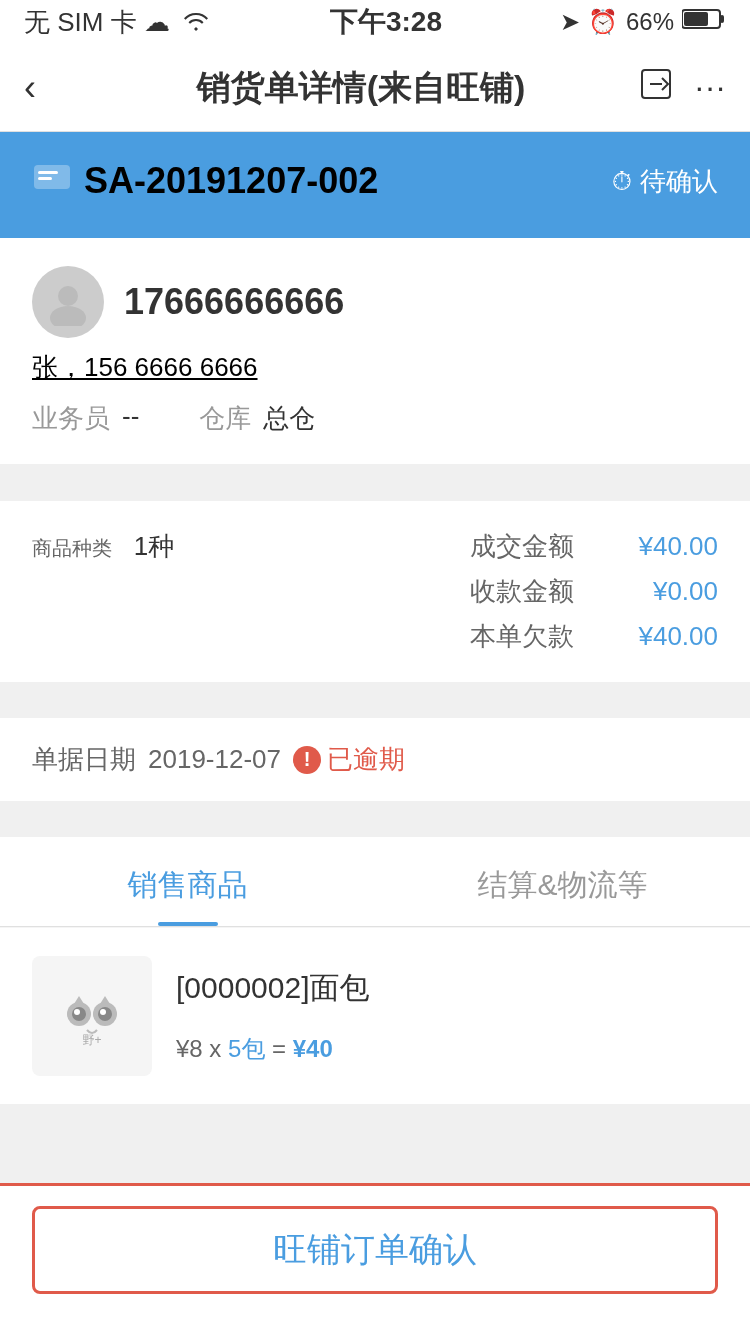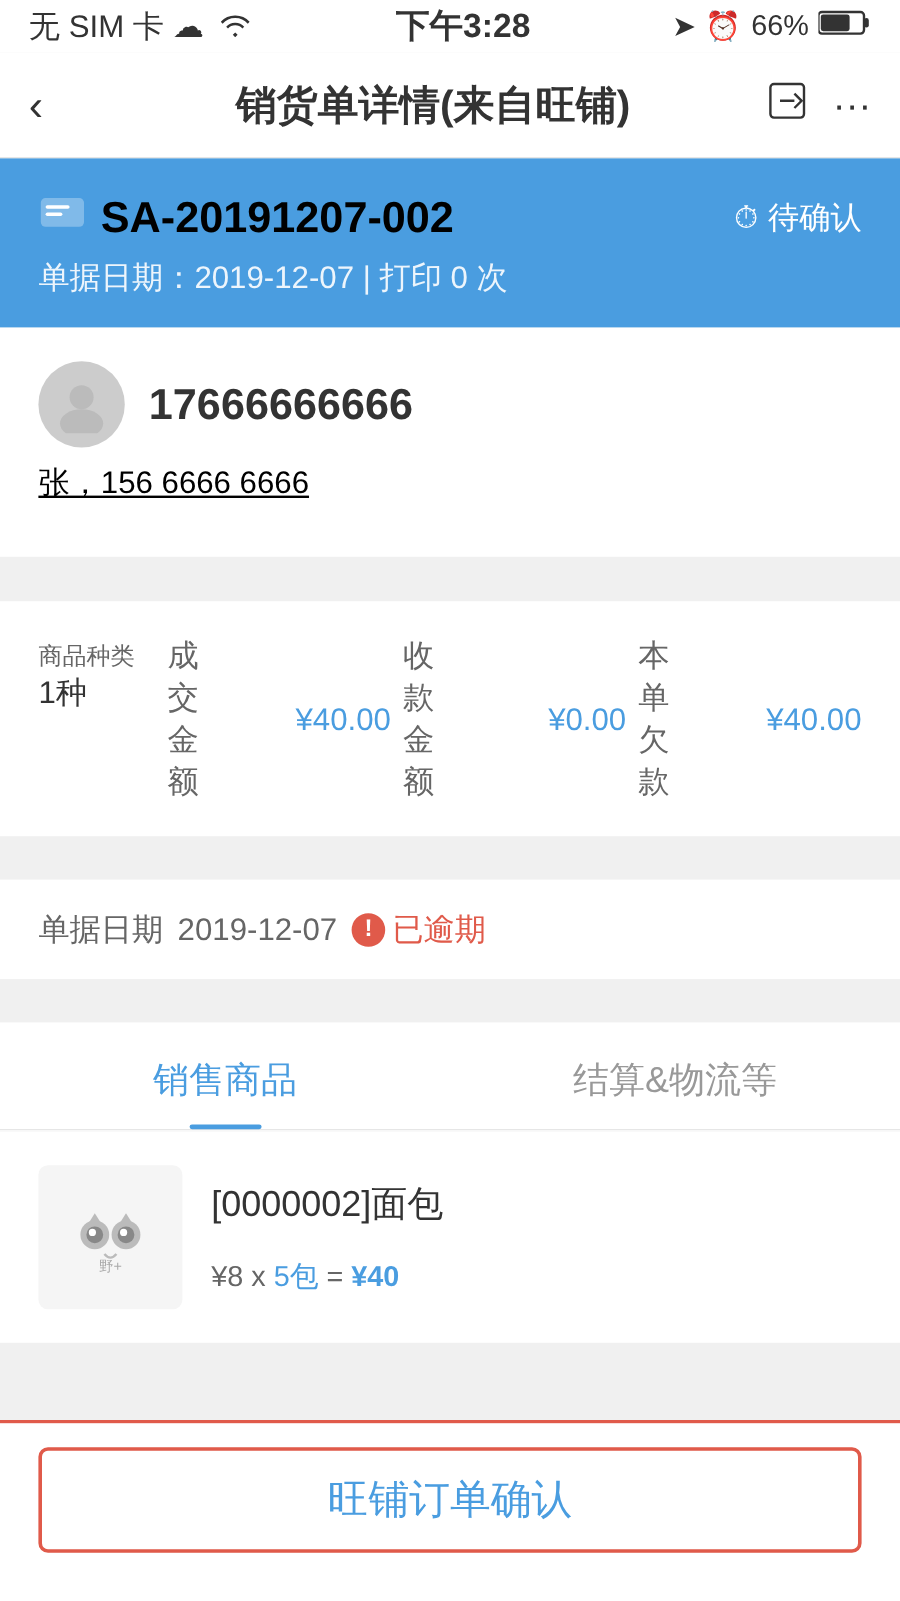--- a/index.html
+++ b/index.html
@@ -297,21 +297,21 @@
       background: #f0f0f0;
     }
 
     .amounts-grid {
       display: flex;
       justify-content: space-between;
       align-items: flex-start;
     }
     .amounts-right-col {
       display: flex;
-      flex-direction: row;
+      flex-direction: column;
       gap: 10px;
       align-items: center;
     }
   </style>
 </head>
 <body>
 
 <div class="status-bar">
   <div class="status-left">
     <span>无 SIM 卡 ☁</span>
@@ -362,34 +362,43 @@
           <rect x="6" y="16" width="14" height="3" rx="1.5" fill="white"></rect>
         </svg>
       </span>
       <span>SA-20191207-002</span>
     </div>
     <div class="order-status">
       <span>⏱</span>
       <span>待确认</span>
     </div>
   </div>
-  <div class="order-date">单据日期：2019-12-07 | 打印 0 次</div>
 </div>
 
 <div class="section customer-section">
   <div class="customer-row">
     <div class="avatar">
       <svg width="48" height="48" viewBox="0 0 48 48" fill="none">
         <circle cx="24" cy="18" r="10" fill="#bbb"></circle>
         <ellipse cx="24" cy="40" rx="18" ry="12" fill="#bbb"></ellipse>
       </svg>
     </div>
     <div class="customer-phone">17666666666</div>
   </div>
   <div class="customer-name">张，156 6666 6666</div>
+  <div class="customer-meta">
+    <div class="meta-item">
+      <span class="meta-label">业务员</span>
+      <span class="meta-value">--</span>
+    </div>
+    <div class="meta-item">
+      <span class="meta-label">仓库</span>
+      <span class="meta-value">总仓</span>
+    </div>
+  </div>
 </div>
 
 <div class="divider"></div>
 
 <div class="amount-section">
   <div class="amounts-grid">
     <div class="amount-left">
       <span class="category-label">商品种类</span>
       &nbsp;
       <span class="category-value">1种</span>

